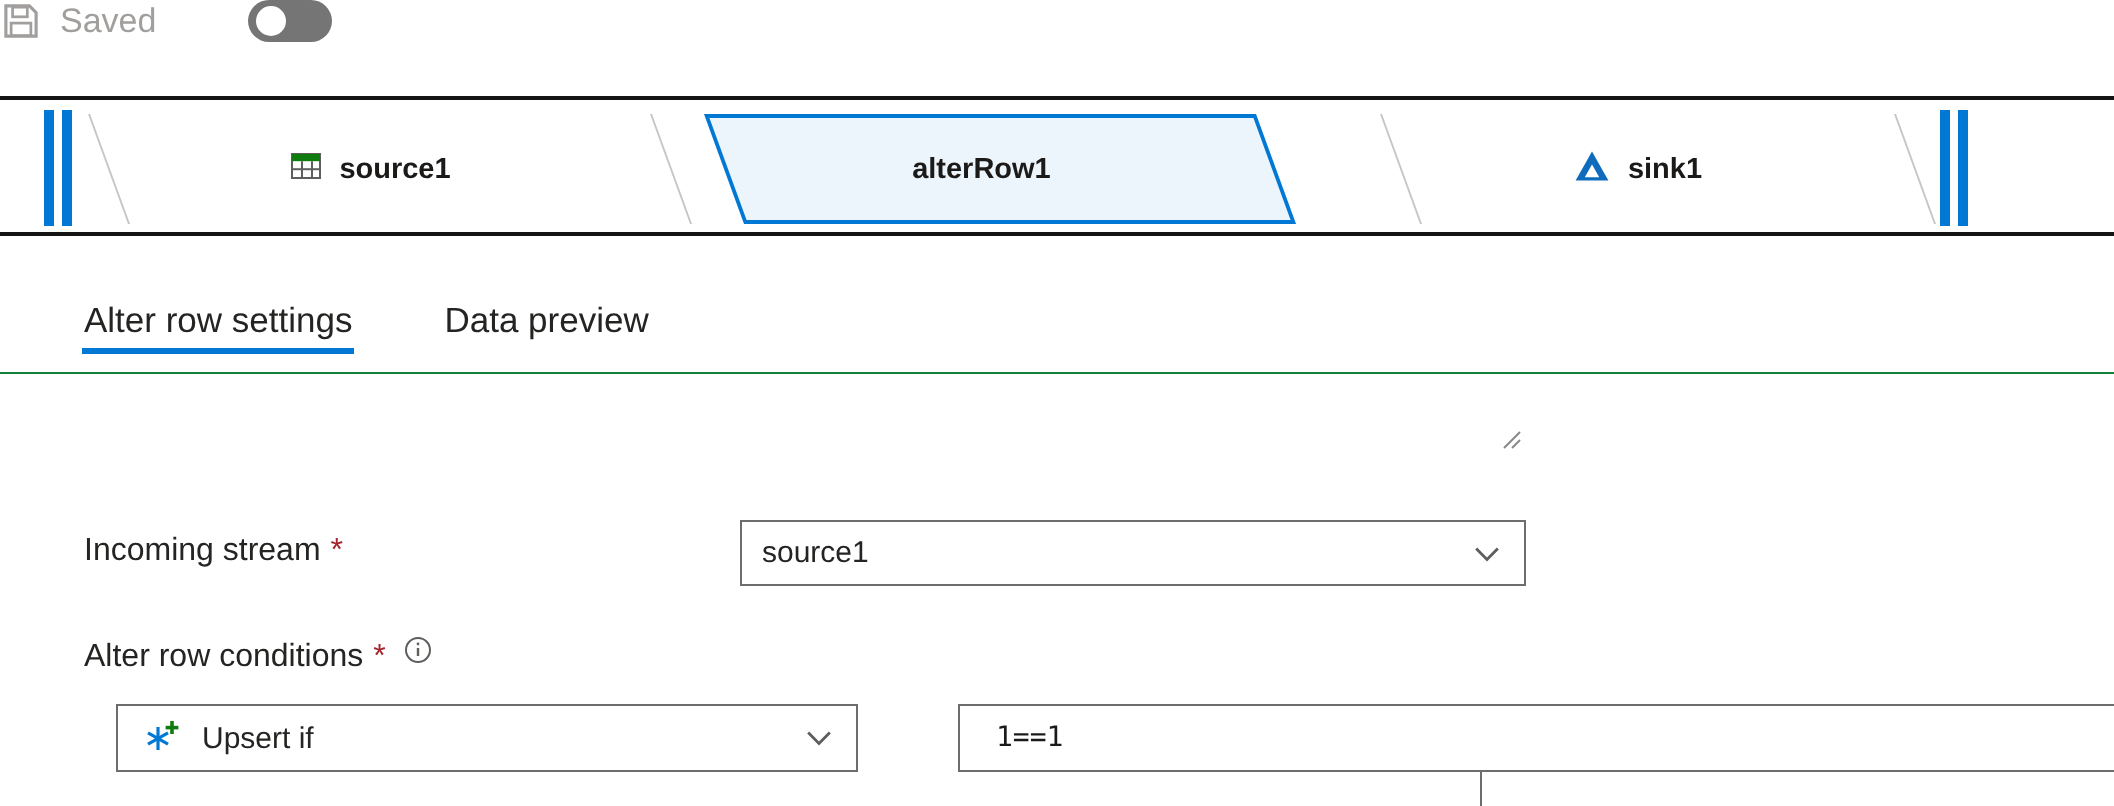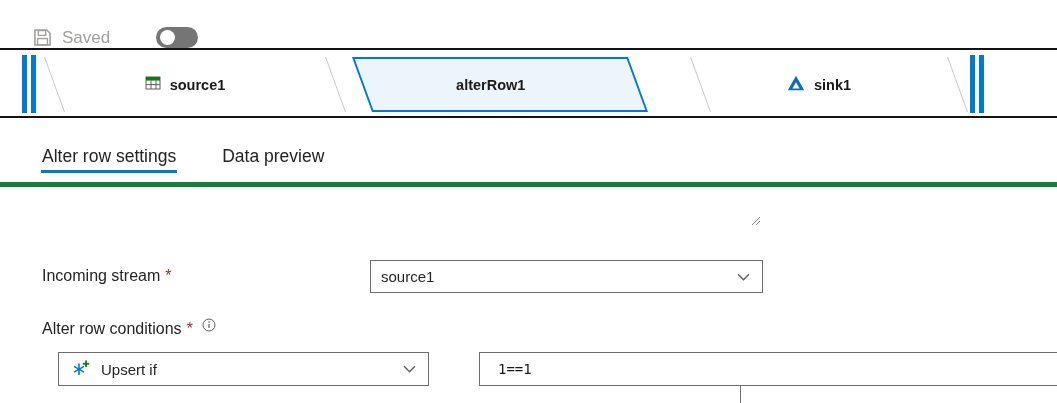--- a/index.html
+++ b/index.html
@@ -6,21 +6,21 @@
   html,body { background:#fff; }
   body {
     width:1057px; height:403px; position:relative; overflow:hidden;
     font-family:"Liberation Sans", sans-serif; color:#252423;
   }
 
   
   .toolbar {
     position:absolute; top:0; left:0; right:0; height:50px;
     border-bottom:2px solid #141414; background:#fff;
-    display:flex; align-items:flex-end; padding-left:32px;
+    display:flex; align-items:flex-start; 
   }
   .tb-group { display:flex; align-items:center; }
   .tb-group .icon { display:flex; align-items:center; }
   .saved-group { margin-right:46px; }
   .saved-group span.txt { color:#a19f9d; font-size:17px; margin-left:9px; }
   .validate-group { margin-right:42px; cursor:pointer; }
   .validate-group span.txt { color:#252423; font-size:17px; margin-left:10px; }
   .toggle-group span.txt { color:#252423; font-size:17px; margin-left:18px; }
   .toggle {
     width:42px; height:21px; border-radius:11px; background:#757575;
@@ -57,21 +57,21 @@
   }
 
   .panel-handle {
     position:absolute; top:123px; left:656px; width:24px; height:4px;
     background:#141414; border-radius:2px; cursor:ns-resize;
   }
 
   
   .tabs {
     position:absolute; top:120px; left:0; right:0; height:67px;
-    border-bottom:5px solid #15803d; background:#fff;
+    border-bottom:1px solid #15803d; background:#fff;
     display:flex; align-items:flex-end; padding-left:42px; gap:46px;
   }
   .tab { font-size:17.5px; color:#252423; padding-bottom:15px; position:relative; cursor:pointer; white-space:nowrap; }
   .tab.selected::after {
     content:""; position:absolute; left:-1px; right:-1px; bottom:9px;
     height:3px; background:#0078d4;
   }
 
   
   .desc-box {

